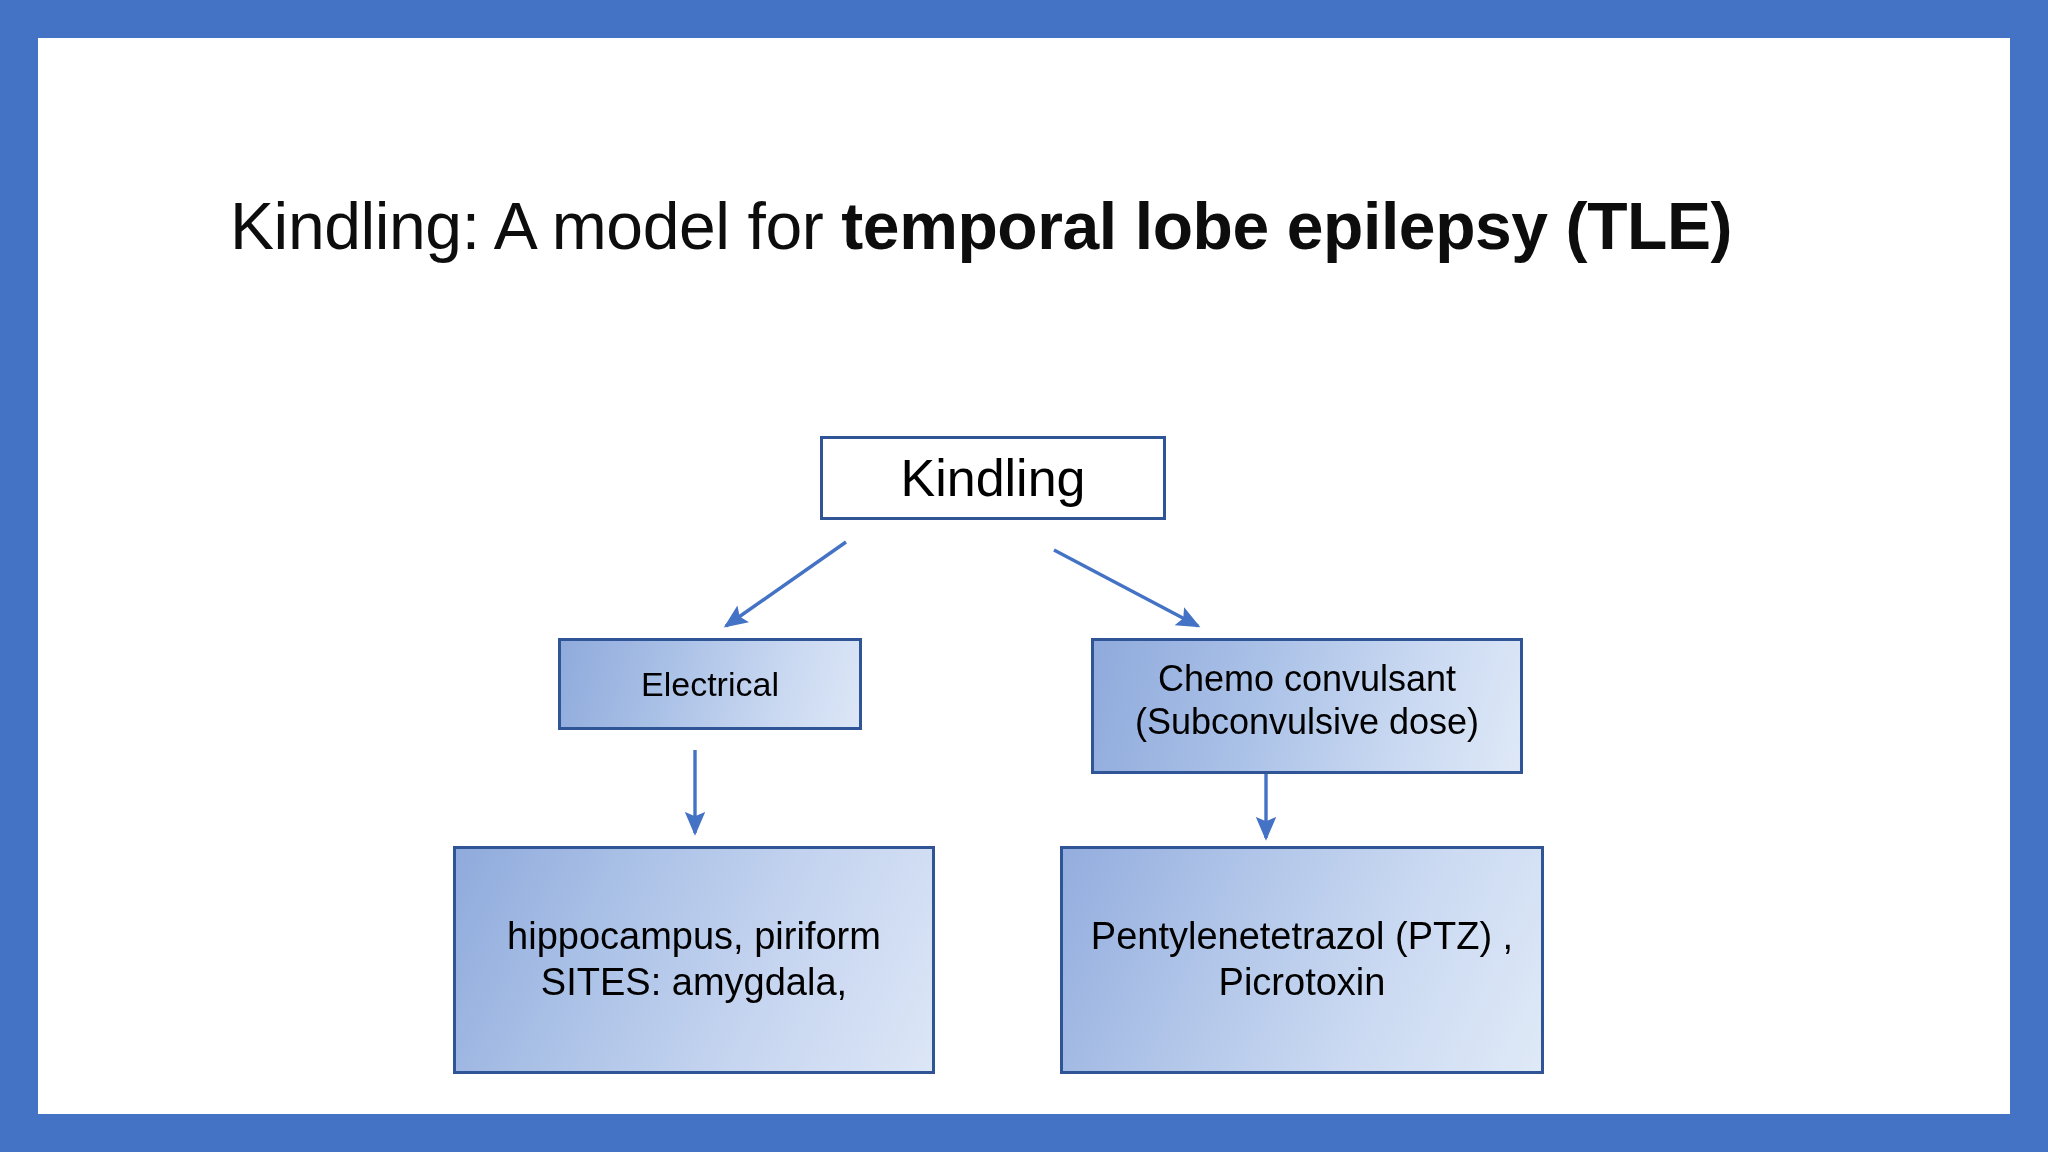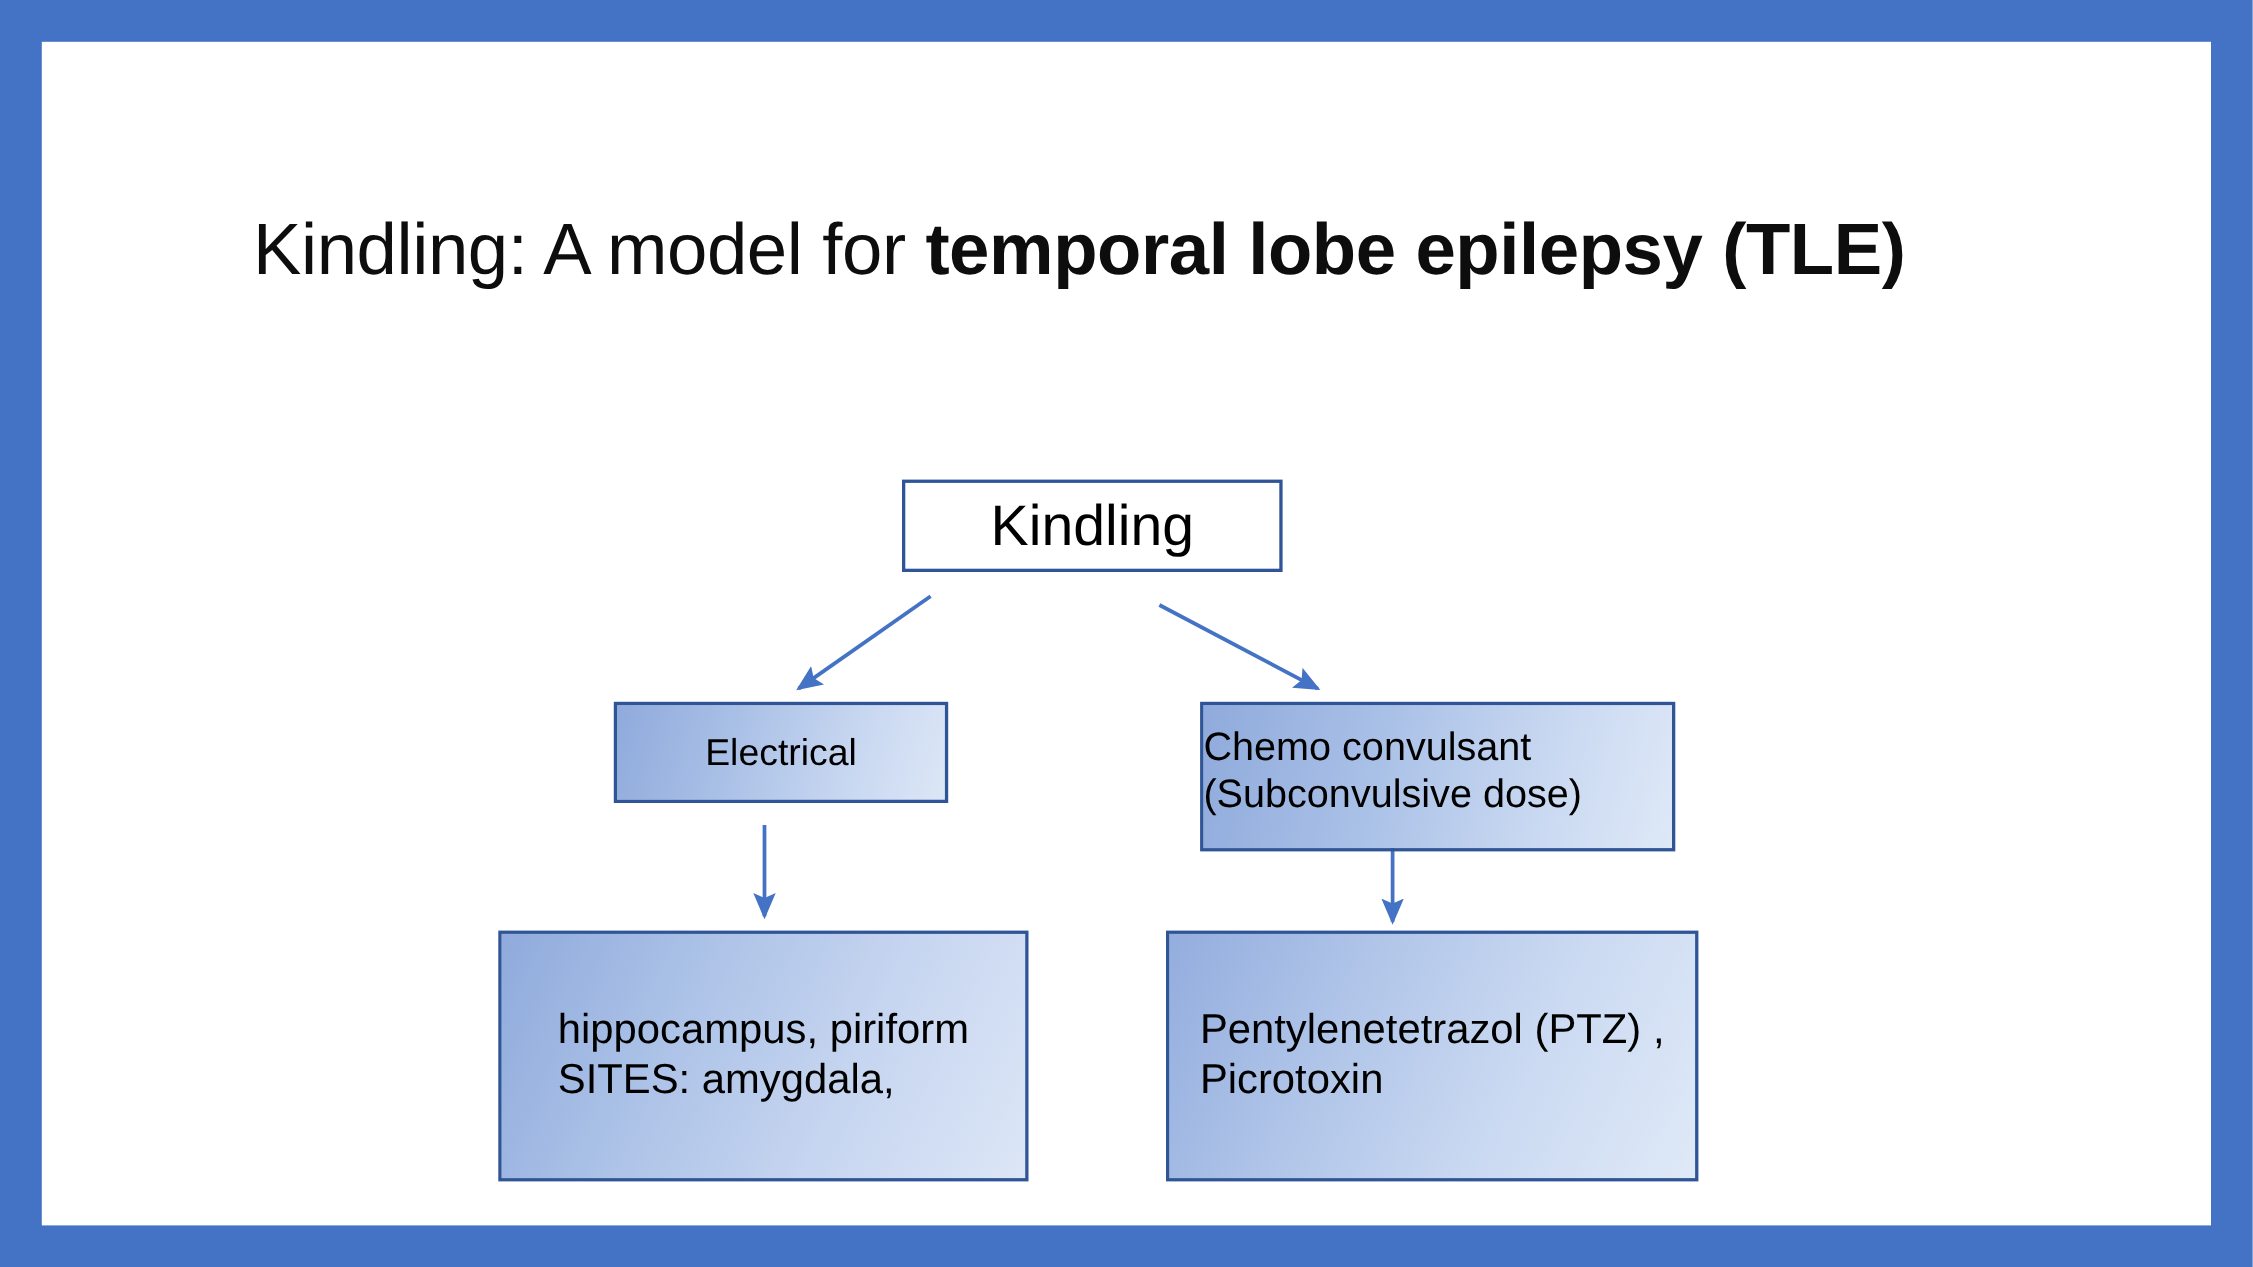--- a/index.html
+++ b/index.html
@@ -40,20 +40,21 @@
   }
   #title .strong { font-weight: 700; }
 
   
   .node {
     position: absolute;
     box-sizing: border-box;
     display: flex;
     align-items: center;
     justify-content: center;
+    text-align: center;
     color: #000000;
     line-height: 1.20;
   }
 
   
   #box-kindling {
     left: 782px;
     top: 398px;
     width: 346px;
     height: 84px;

